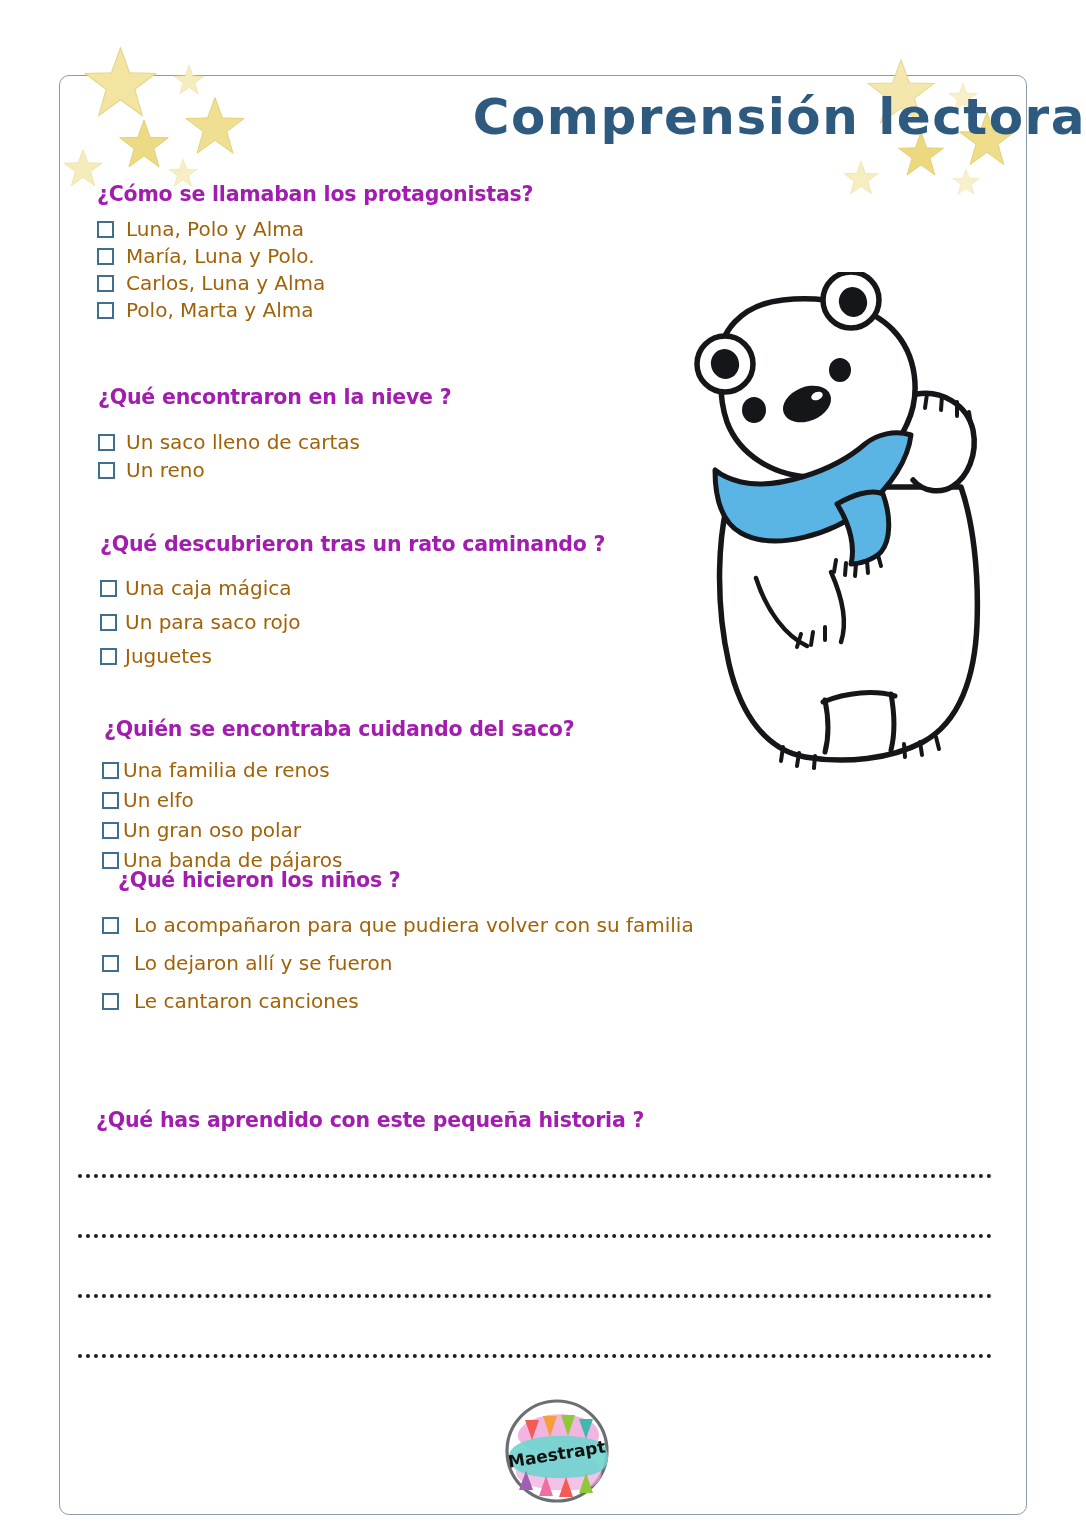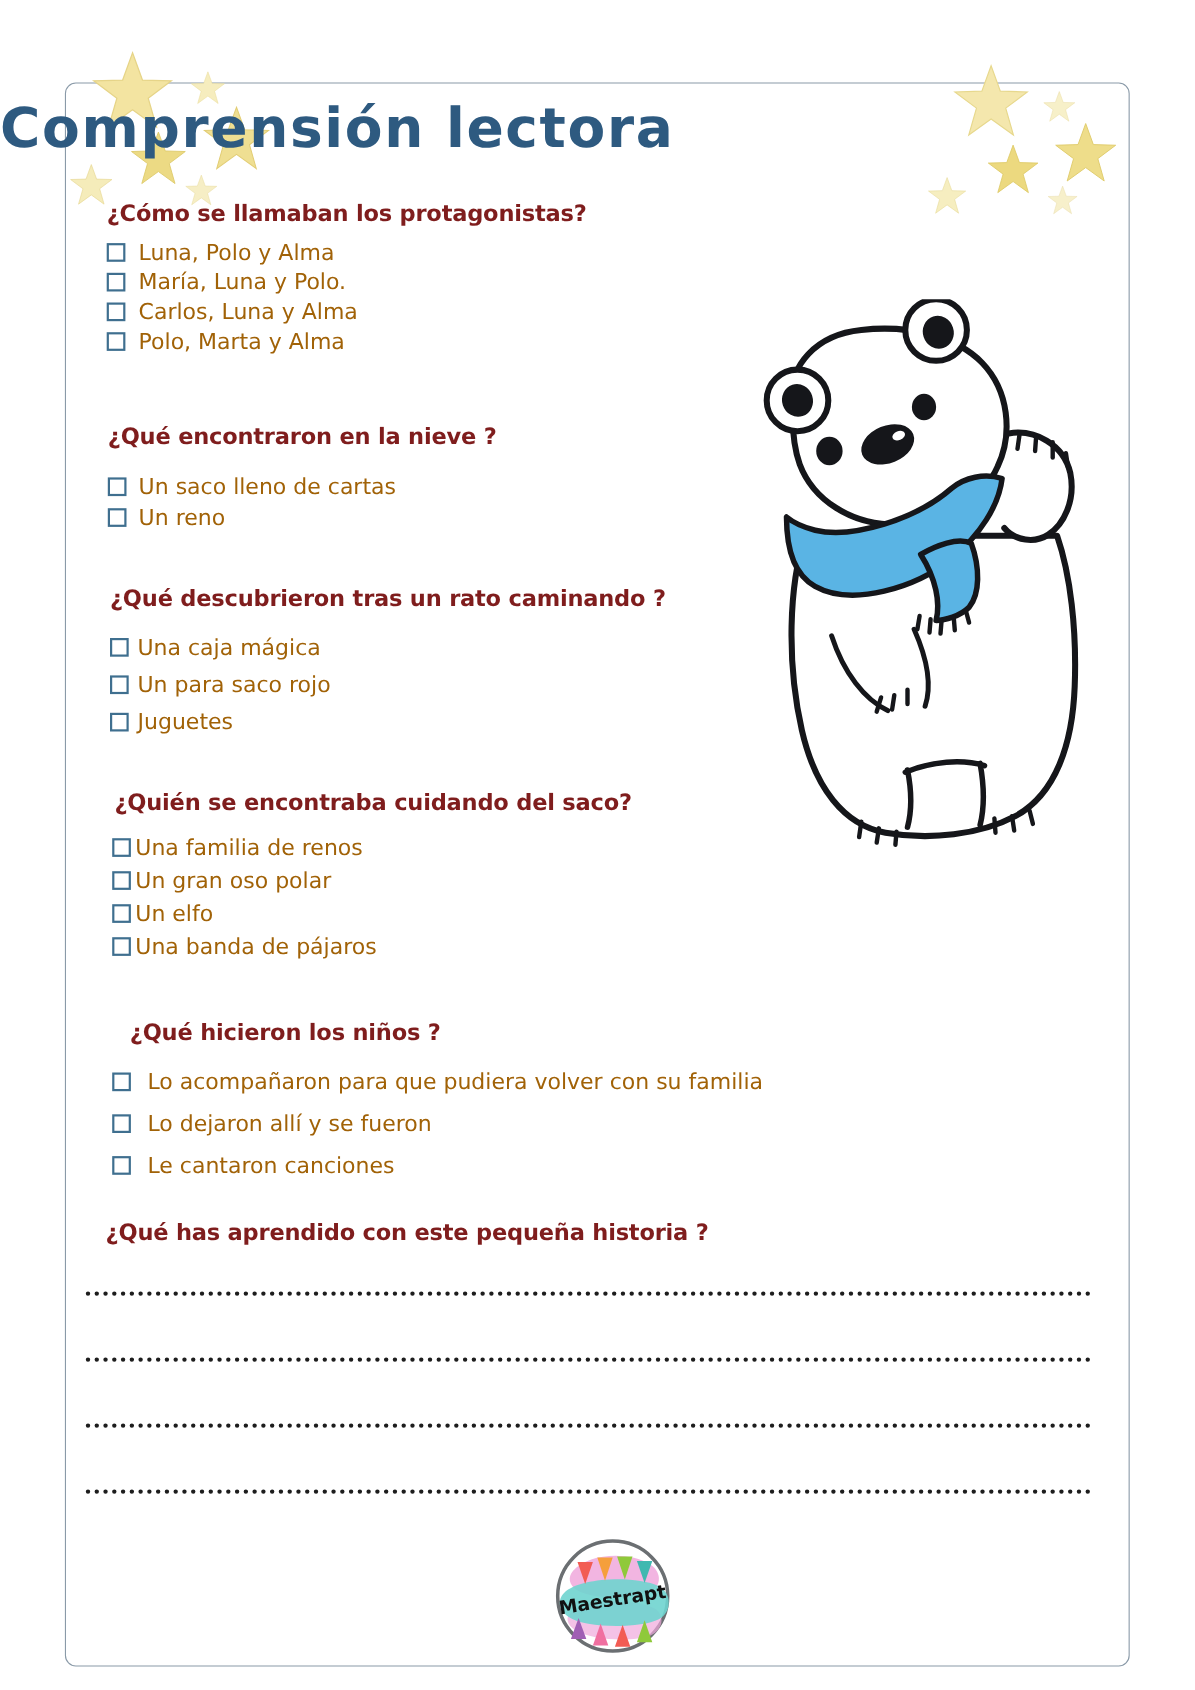--- a/index.html
+++ b/index.html
@@ -36,41 +36,41 @@
     pointer-events: none;
   }
   .star svg { display: block; }
 
   
   #page-title {
     position: absolute;
     left: 0;
     top: 88px;
     width: 1086px;
-    text-align: left;
+    text-align: right;
     color: #2e5a80;
     font-size: 50px;
     font-weight: bold;
     letter-spacing: 1.5px;
     font-family: "DejaVu Sans", "Liberation Sans", sans-serif;
     white-space: nowrap;
   }
 
   
   #questions {
     position: absolute;
     left: 0;
     top: 182px;
     width: 1086px;
   }
   .q-block { position: relative; }
   .q-heading {
     font-size: 20.5px;
     font-weight: bold;
-    color: #7f1d1d;
+    color: #a21caf;
     letter-spacing: -0.2px;
     white-space: nowrap;
   }
   .opt-row {
     display: flex;
     align-items: center;
     white-space: nowrap;
   }
   .cbox {
     width: 17px;
@@ -105,21 +105,21 @@
   #q3 .opt-row { margin-bottom: 12px; }
   #q3 .opt-row .cbox { margin-right: 8px; }
 
   
   #q4 { position: absolute; left: 104px; top: 535px; text-align: center; }
   #q4 .opts { margin-top: 18px; margin-left: -2px; }
   #q4 .opt-row { margin-bottom: 8px; }
   #q4 .opt-row .cbox { margin-right: 4px; }
 
   
-  #q5 { position: absolute; left: 118px; top: 744px; }
+  #q5 { position: absolute; left: 118px; top: 686px; }
   #q5 .opts { margin-top: 22px; margin-left: -16px; }
   #q5 .opt-row { margin-bottom: 16px; }
   #q5 .opt-row .cbox { margin-right: 15px; }
 
   
   #q6 { position: absolute; left: 96px; top: 926px; }
 
   
   #answer-lines {
     position: absolute;
@@ -280,25 +280,25 @@
 
   <div class="q-block" id="q4">
     <div class="q-heading">¿Quién se encontraba cuidando del saco?</div>
     <div class="opts">
       <div class="opt-row">
         <span class="cbox"></span>
         <span class="opt-label">Una familia de renos</span>
       </div>
       <div class="opt-row">
         <span class="cbox"></span>
+        <span class="opt-label">Un elfo</span>
+      </div>
+      <div class="opt-row">
+        <span class="cbox"></span>
         <span class="opt-label">Un gran oso polar</span>
-      </div>
-      <div class="opt-row">
-        <span class="cbox"></span>
-        <span class="opt-label">Un elfo</span>
       </div>
       <div class="opt-row">
         <span class="cbox"></span>
         <span class="opt-label">Una banda de pájaros</span>
       </div>
     </div>
   </div>
 
   <div class="q-block" id="q5">
     <div class="q-heading">¿Qué hicieron los niños ?</div>

